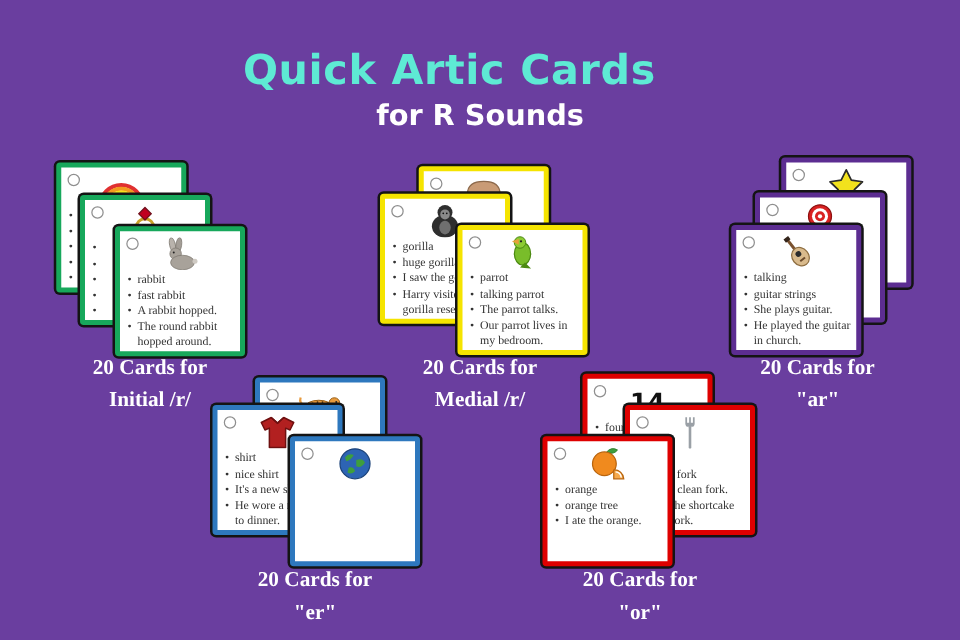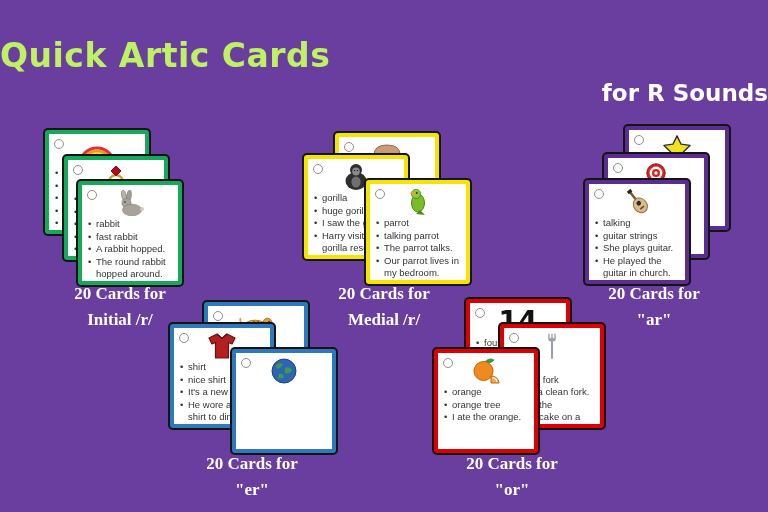--- a/index.html
+++ b/index.html
@@ -2,26 +2,26 @@
 <html><head>
 <meta charset="utf-8">
 <style>
   html,body{margin:0;padding:0;}
   body{
     width:768px;height:512px;position:relative;overflow:hidden;
     background:#6A3E9F;
     font-family:"Liberation Sans", sans-serif;
   }
   .title{
-    position:absolute;top:36px;left:0;width:719px;text-align:left;
-    color:#bef264;font-family:"DejaVu Sans", sans-serif;
+    position:absolute;top:36px;left:0;width:719px;text-align:center;
+    color:#5eead4;font-family:"DejaVu Sans", sans-serif;
     font-size:33px;font-weight:700;letter-spacing:.5px;
   }
   .subtitle{
-    position:absolute;top:80px;left:0;width:768px;text-align:right;
+    position:absolute;top:80px;left:0;width:768px;text-align:center;
     color:#fff;font-family:"DejaVu Sans", sans-serif;
     font-size:23px;font-weight:700;
   }
   .card{
     position:absolute;width:104px;height:104px;box-sizing:border-box;
     background:#fff;border:4px solid #000;border-radius:3px;
     box-shadow:0 0 0 2px #141414;
     padding:2px;overflow:hidden;
   }
   .c-green {border-color:#17A85B;}
@@ -29,27 +29,27 @@
   .c-purple{border-color:#5C2D91;}
   .c-blue  {border-color:#2E78BE;}
   .c-red   {border-color:#DE0000;}
   .hole{
     position:absolute;left:5px;top:5px;width:8px;height:8px;
     border:1.2px solid #8f8f8f;border-radius:50%;background:#fff;
   }
   .cimg{height:26px;margin-top:3px;display:flex;justify-content:center;align-items:flex-end;}
   .cnum{
     height:26px;margin-top:4px;text-align:center;color:#111;
-    font-family:"DejaVu Sans", sans-serif;font-size:28px;font-weight:800;line-height:26px;
+    font-family:"DejaVu Sans", sans-serif;font-size:20px;font-weight:800;line-height:26px;
   }
   ul.bul{
     list-style:none;margin:2px 2px 0 0;padding:0 0 0 4px;
     color:#333;font-size:9.5px;line-height:12.5px;
   }
-  ul.bul li{position:relative;padding-left:8px;min-height:12.5px;max-width:86px;}
+  ul.bul li{position:relative;padding-left:8px;min-height:12.5px;max-width:86px;font-family:Liberation Serif, serif;}
   ul.bul li::before{content:"\2022";position:absolute;left:0;top:0;color:#333;}
   .stack-label{
     position:absolute;width:170px;text-align:center;z-index:20;
     color:#fff;font-family:Liberation Serif, serif;
     font-size:17px;font-weight:700;line-height:26px;
   }
 </style>
 </head>
 <body>
 
@@ -87,21 +87,21 @@
   </div>
   <ul class="bul">
     <li></li>
     <li></li>
     <li></li>
     <li></li>
     <li></li>
   </ul>
 </div>
 
-<div class="card c-green" style="left:78px;top:181px;z-index:3">
+<div class="card c-green" style="left:92px;top:181px;z-index:3">
   <span class="hole"></span>
   <div class="cimg">
     <svg width="30" height="26" viewBox="0 0 30 26">
       <ellipse cx="9" cy="6" rx="2.3" ry="6" fill="#b9b3ac" stroke="#7d7870" stroke-width=".6" transform="rotate(-12 9 6)"></ellipse>
       <ellipse cx="14" cy="6" rx="2.3" ry="6" fill="#a39d96" stroke="#7d7870" stroke-width=".6" transform="rotate(8 14 6)"></ellipse>
       <circle cx="11.5" cy="13" r="4.6" fill="#a8a29a" stroke="#7d7870" stroke-width=".6"></circle>
       <ellipse cx="17" cy="20" rx="9.5" ry="5.8" fill="#a8a29a" stroke="#7d7870" stroke-width=".6"></ellipse>
       <circle cx="27" cy="19" r="2" fill="#cfcac3"></circle>
       <circle cx="10" cy="12" r=".8" fill="#222"></circle>
     </svg>

